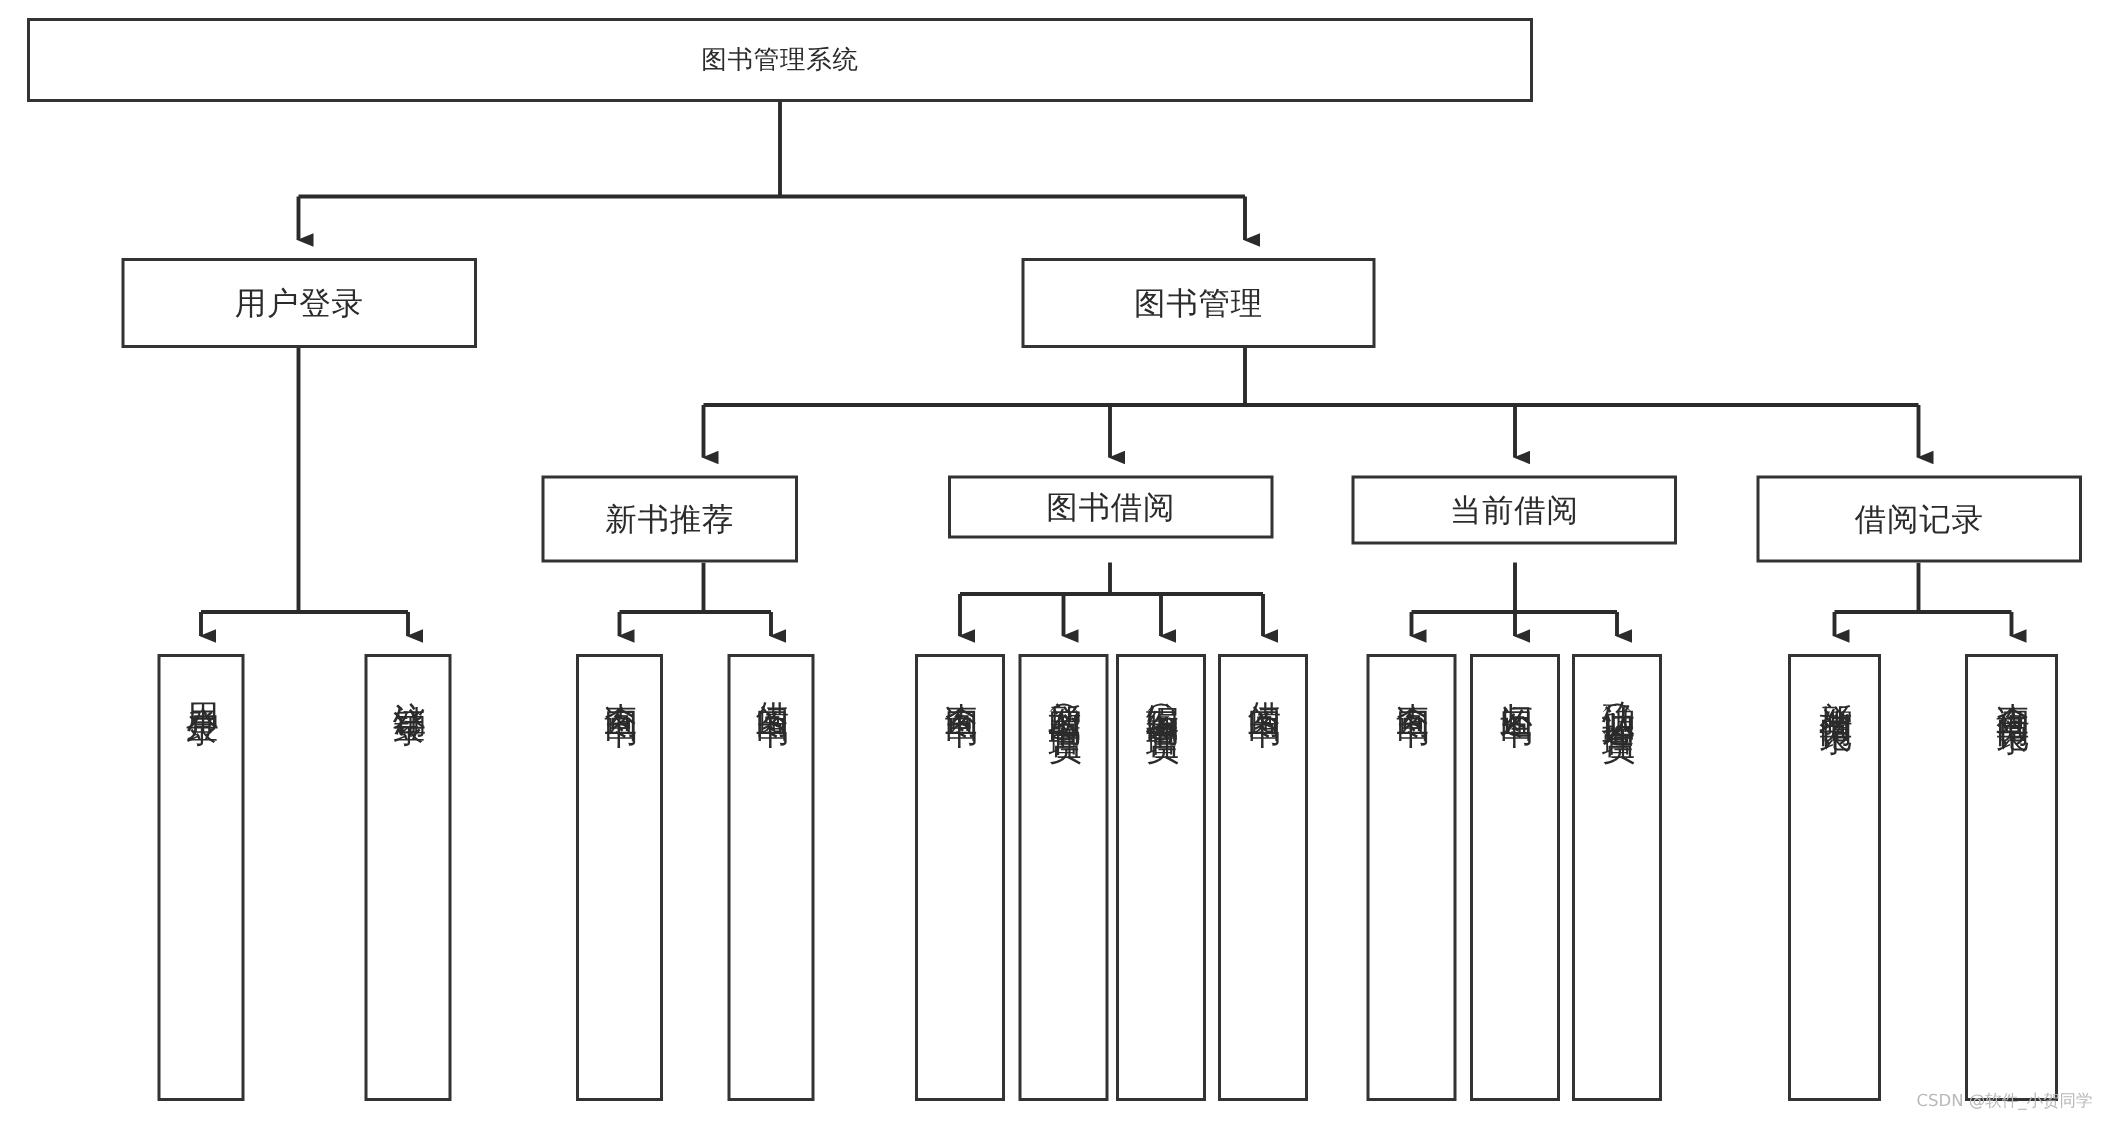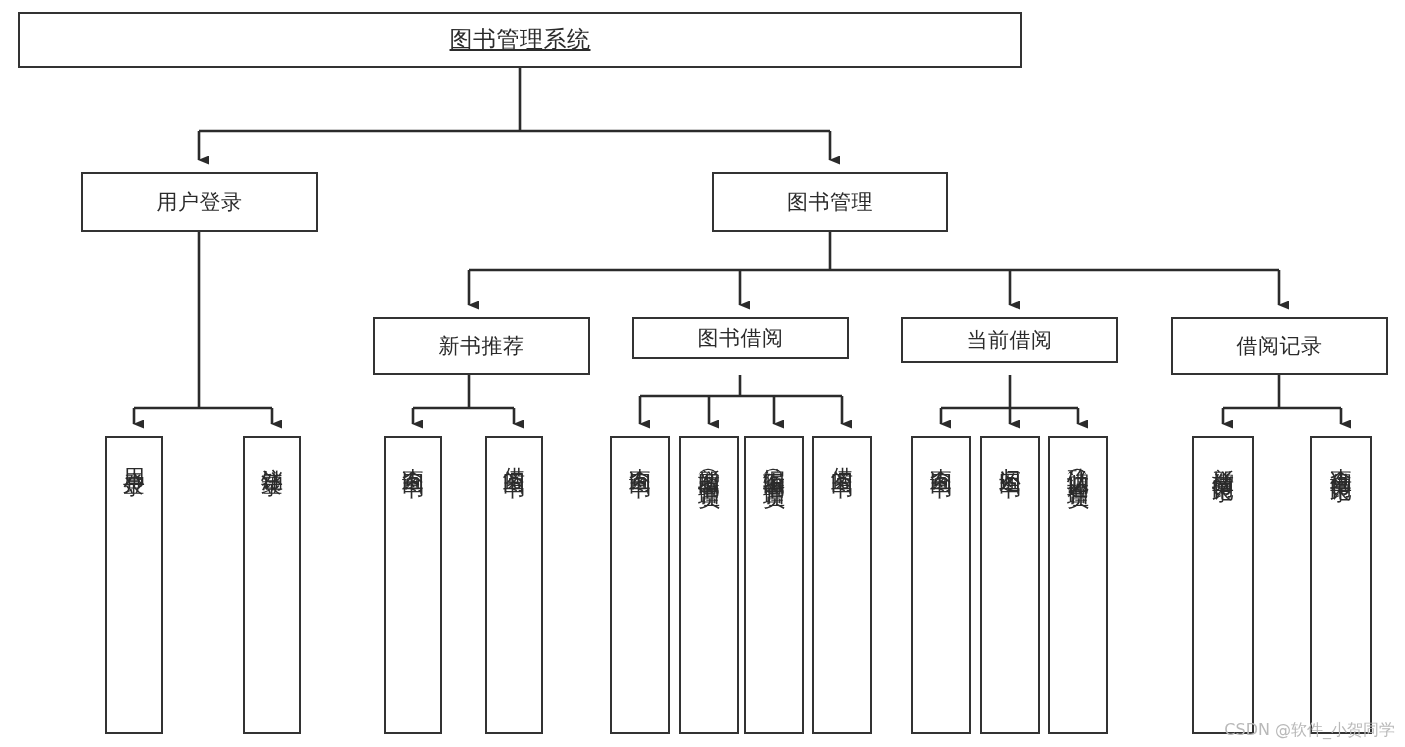--- a/index.html
+++ b/index.html
@@ -34,41 +34,41 @@
     justify-content: center;
     z-index: 2;
   }
   .node-label {
     color: #2b2b2b;
     letter-spacing: 0.5px;
     line-height: 1.18;
     text-align: center;
     white-space: nowrap;
   }
-  .level0 .node-label { font-size: 23px; text-decoration: underline; }
+  .level0 .node-label { font-size: 17px; }
   .level1 .node-label { font-size: 21px; }
   .level2 .node-label { font-size: 21px; }
   .leaf {
     align-items: flex-start;
     justify-content: center;
     padding-top: 12px;
   }
   .leaf .node-label {
     writing-mode: vertical-rl;
     text-orientation: upright;
     font-size: 22px;
     letter-spacing: 3px;
     line-height: 1.0;
     white-space: nowrap;
   }
   #watermark {
     position: absolute;
     right: 10px;
     bottom: 6px;
-    font-size: 16px;
+    font-size: 11px;
     color: #b9b9b9;
     z-index: 5;
     white-space: nowrap;
     pointer-events: none;
   }
 </style>
 </head>
 <body>
 
 <div id="diagram-root">
@@ -123,25 +123,25 @@
     </g>
   </svg>
 
   <div class="node level0" style="left:18px; top:12px; width:1004px; height:56px;">
     <span class="node-label">图书管理系统</span>
   </div>
 
   <div class="node level1" style="left:81px; top:172px; width:237px; height:60px;">
     <span class="node-label">用户登录</span>
   </div>
-  <div class="node level1" style="left:712px; top:172px; width:236px; height:60px;">
+  <div class="node level1" style="left:681px; top:172px; width:236px; height:60px;">
     <span class="node-label">图书管理</span>
   </div>
 
-  <div class="node level2" style="left:373px; top:317px; width:217px; height:58px;">
+  <div class="node level2" style="left:361px; top:317px; width:171px; height:58px;">
     <span class="node-label">新书推荐</span>
   </div>
   <div class="node level2" style="left:632px; top:317px; width:217px; height:42px;">
     <span class="node-label">图书借阅</span>
   </div>
   <div class="node level2" style="left:901px; top:317px; width:217px; height:46px;">
     <span class="node-label">当前借阅</span>
   </div>
   <div class="node level2" style="left:1171px; top:317px; width:217px; height:58px;">
     <span class="node-label">借阅记录</span>

